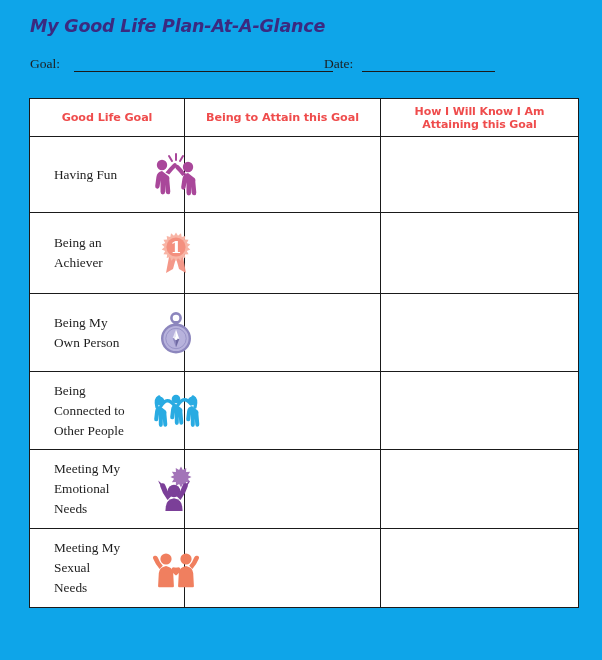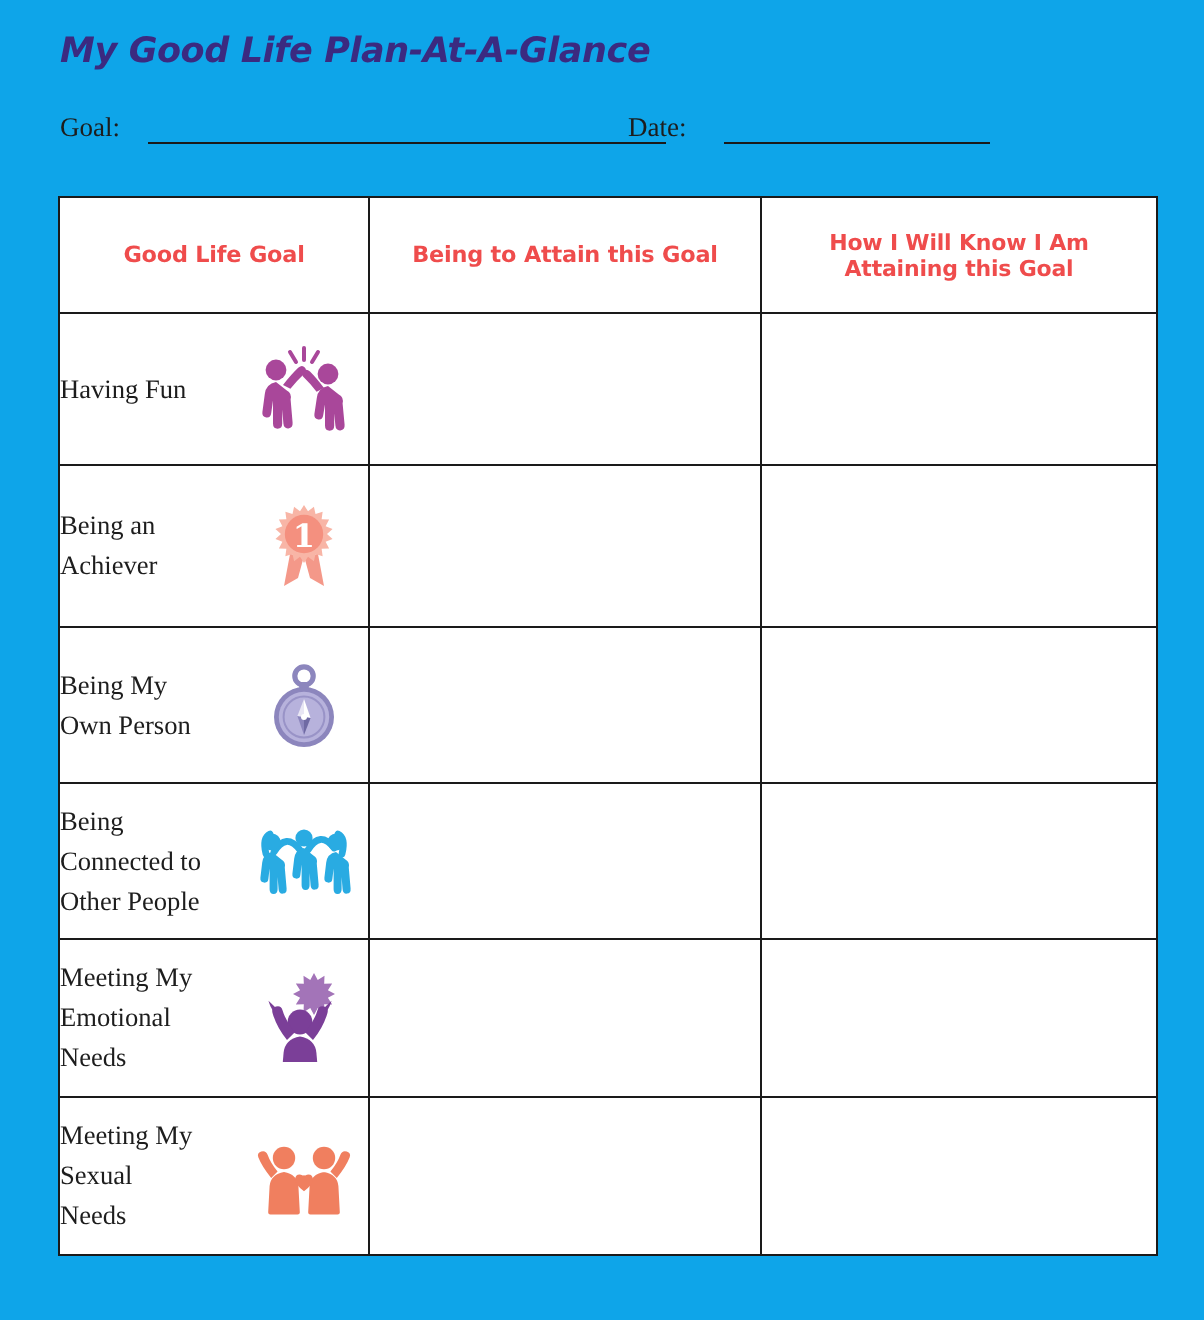--- a/index.html
+++ b/index.html
@@ -56,21 +56,21 @@
     line-height: 16px;
   }
   .meta-rule {
     position: absolute;
     border-bottom: 1.4px solid #1a1a1a;
     height: 0;
     top: 15px;
   }
   #name-label { left: 0; }
   #name-rule  { left: 44px; width: 259px; }
-  #date-label { left: 284px; text-align: right; }
+  #date-label { left: 294px; text-align: right; }
   #date-rule  { left: 332px; width: 133px; }
 
   
   .goal-table {
     position: absolute;
     left: 29px;
     top: 98px;
     width: 549px;
     border-collapse: collapse;
     table-layout: fixed;
@@ -87,34 +87,35 @@
 
   .goal-table thead th {
     height: 33px;
     font-family: "DejaVu Sans", "Liberation Sans", sans-serif;
     font-weight: bold;
     font-size: 11.2px;
     color: #ef4c4c;
     text-align: center;
     line-height: 13px;
     letter-spacing: -0.1px;
-    padding: 12px 4px;
+    padding: 2px 4px;
   }
   .goal-table thead th.two-line { font-size: 11px; }
 
   .goal-cell {
     position: relative;
     padding: 0 6px 0 10px;
   }
   .goal-inner {
     display: flex;
     align-items: center;
     justify-content: space-between;
     width: 100%;
     height: 100%;
+    margin-left: 24px;
   }
   .goal-label {
     font-family: "Liberation Serif", "DejaVu Serif", serif;
     font-size: 13.3px;
     line-height: 20px;
     color: #1d1d1d;
     white-space: pre-line;
     flex: 0 1 auto;
     padding-right: 4px;
   }

